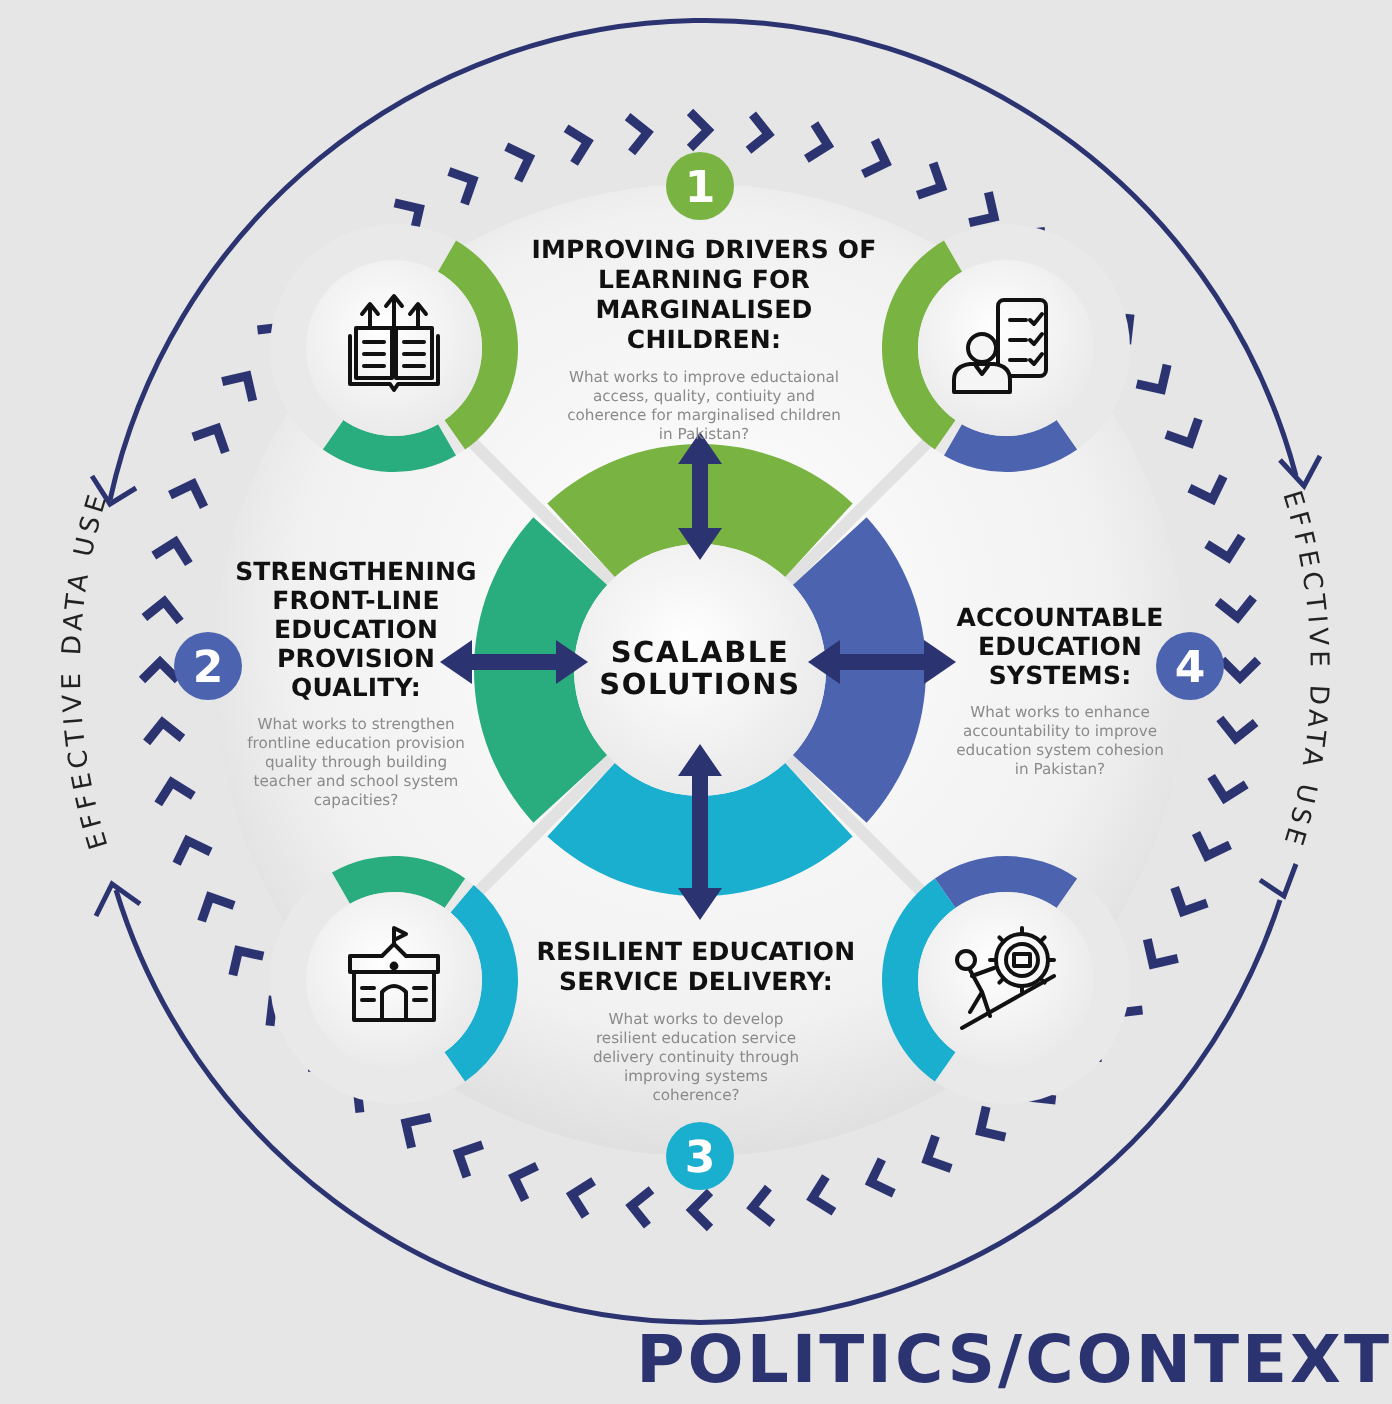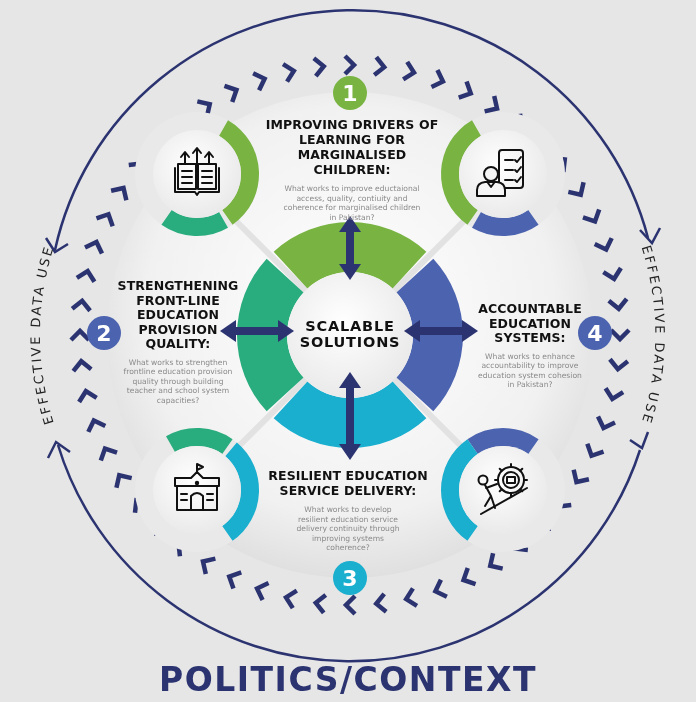--- a/index.html
+++ b/index.html
@@ -2,21 +2,21 @@
 <html><head>
 <meta charset="utf-8">
 <style>
   html,body{margin:0;padding:0;background:#e6e6e6;}
   body{width:696px;height:702px;overflow:hidden;position:relative;font-family:"DejaVu Sans","Liberation Sans",sans-serif;}
   #stage{position:absolute;left:0;top:0;width:696px;height:702px;}
   svg text{font-family:"DejaVu Sans","Liberation Sans",sans-serif;}
   .ttl{font-weight:bold;fill:#111;font-size:12.5px;letter-spacing:0.1px;}
   .desc{fill:#8a8a8a;font-size:7.6px;}
   .side{font-size:13px;fill:#222;letter-spacing:2.3px;}
-  .footer{position:absolute;left:0;width:696px;top:660px;text-align:center;font-family:"DejaVu Sans","Liberation Sans",sans-serif;font-size:33px;font-weight:bold;color:#2b3370;letter-spacing:1.5px;}
+  .footer{position:absolute;left:0;width:696px;top:660px;text-align:right;font-family:"DejaVu Sans","Liberation Sans",sans-serif;font-size:33px;font-weight:bold;color:#2b3370;letter-spacing:1.5px;}
 </style>
 </head>
 <body>
 
 <div id="stage">
 <svg width="696" height="702" viewBox="0 0 696 702" xmlns="http://www.w3.org/2000/svg">
   <defs>
     <radialGradient id="discGrad" cx="50%" cy="45%" r="60%">
       <stop offset="0%" stop-color="#ffffff"></stop>
       <stop offset="70%" stop-color="#f1f1f1"></stop>

